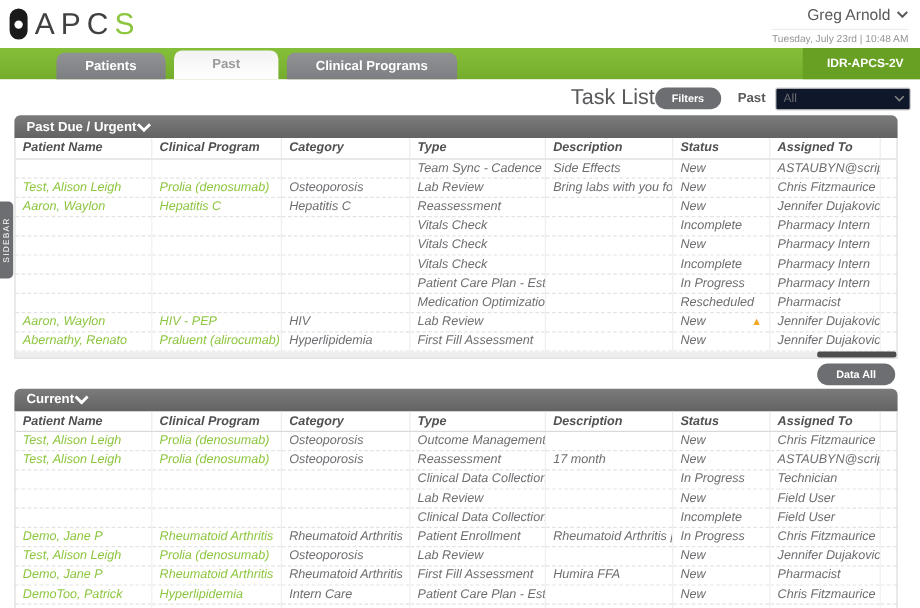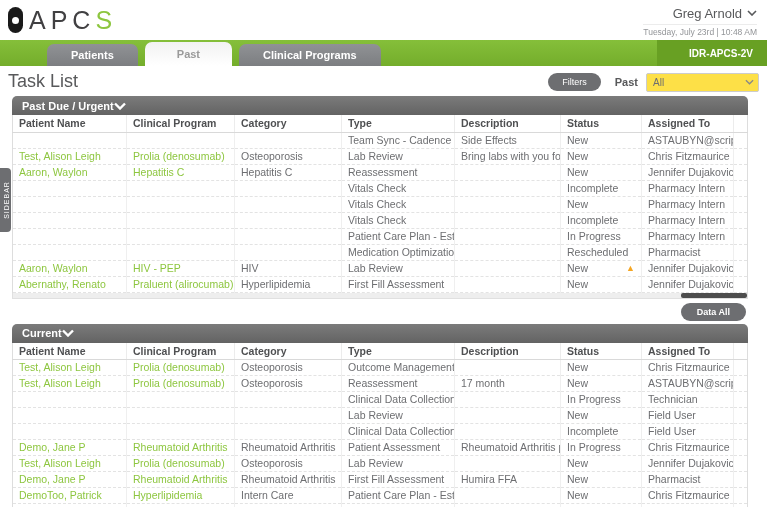--- a/index.html
+++ b/index.html
@@ -21,41 +21,41 @@
 
   
   .nav-bar { height:26px; background:linear-gradient(#85bf3a,#74ad2b); display:flex;
     align-items:flex-end; position:relative; }
   .tabs { display:flex; align-items:flex-end; margin-left:14px; gap:7px; flex:1;padding-left:33px; }
   .tab { height:22px; padding:0 24px; display:flex; align-items:center; justify-content:center;
     font-size:11px; font-weight:bold; color:#fff; border-radius:7px 7px 0 0; cursor:pointer;
     background:linear-gradient(#909295,#7c7e81); }
   .tab.active { height:24px; background:linear-gradient(#f2f2f2,#ffffff); color:#9a9a9a; padding:0 32px; }
   .env-label { height:26px; background:#68a023; color:#fff; font-size:10px; font-weight:bold;
-    display:flex; align-items:center; padding:0 14px 0 32px; }
+    display:flex; align-items:center; padding:0 14px 0 20px; }
 
   
   .controls-row { display:flex; align-items:center; padding:5px 8px 4px 8px; }
-  .page-title { font-size:18px; color:#58595b; font-weight:400; flex:1; }
+  .page-title { font-size:18px; color:#58595b; font-weight:400; flex:1;text-align:right; }
   .filters-btn { background:#6d6e71; color:#fff; border:none; border-radius:9px; font-size:9px;
-    font-weight:normal; padding:4px 14px; cursor:pointer; font-family:inherit; }
+    font-weight:bold; padding:4px 14px; cursor:pointer; font-family:inherit; }
   .view-label { font-size:11px; font-weight:bold; color:#58595b; margin:0 8px 0 14px; }
   .select-wrap { position:relative; width:113px; }
   .view-select { width:100%; height:19px; font-size:10px; color:#6d6e71; border:1px solid #ccc;
-    border-radius:2px; background:#fde047; appearance:none; -webkit-appearance:none; padding:0 18px 0 6px;
+    border-radius:2px; background:#0f172a; appearance:none; -webkit-appearance:none; padding:0 18px 0 6px;
     font-family:inherit; }
   .select-chevron { position:absolute; right:5px; top:7px; pointer-events:none; }
 
   
   .panel { margin-left:12px; width:736px; }
   .panel-header { height:19px; background:linear-gradient(#7b7b7b,#636363); border-radius:5px 5px 0 0;
     color:#fff; font-size:11px; font-weight:bold; display:flex; align-items:center;
     justify-content:flex-start; padding:0 10px; cursor:pointer; }
   table { width:100%; border-collapse:collapse; table-layout:fixed; background:#fff;
-    border-left:1px solid #ddd; border-right:1px solid #ddd; }
+    border-left:1px solid #ddd; border-right:1px solid #ddd;font-style:italic; }
   th { font-size:10.5px; color:#4f5052; text-align:left; font-weight:bold; padding:0 6px;
     height:17px; border-bottom:1px solid #d9d9d9; border-right:1px solid #ececec; white-space:nowrap;
     overflow:hidden; }
   td { font-size:10.5px; color:#6d6e71; padding:0 6px; height:15px; line-height:15px;
     border-bottom:1px dashed #e3e3e3; border-right:1px solid #efefef; white-space:nowrap; overflow:hidden; }
   th:last-child, td:last-child { border-right:none; }
   td.green { color:#8dc63f; cursor:pointer; }
   .warn { float:right; color:#f5a623; font-size:9px; line-height:15px; }
 
   .hscroll { height:6px; background:#eee; border:1px solid #e0e0e0; border-top:none; position:relative; }
@@ -336,21 +336,21 @@
           <td><span>Clinical Data Collection</span></td>
           <td><span></span></td>
           <td><span>Incomplete</span></td>
           <td><span>Field User</span></td>
           <td><span></span></td>
         </tr>
         <tr>
           <td class="green"><span>Demo, Jane P</span></td>
           <td class="green"><span>Rheumatoid Arthritis</span></td>
           <td><span>Rheumatoid Arthritis</span></td>
-          <td><span>Patient Assessment</span></td>
+          <td><span>Patient Enrollment</span></td>
           <td><span>Rheumatoid Arthritis p...</span></td>
           <td><span>In Progress</span></td>
           <td><span>Chris Fitzmaurice</span></td>
           <td><span></span></td>
         </tr>
         <tr>
           <td class="green"><span>Test, Alison Leigh</span></td>
           <td class="green"><span>Prolia (denosumab)</span></td>
           <td><span>Osteoporosis</span></td>
           <td><span>Lab Review</span></td>

